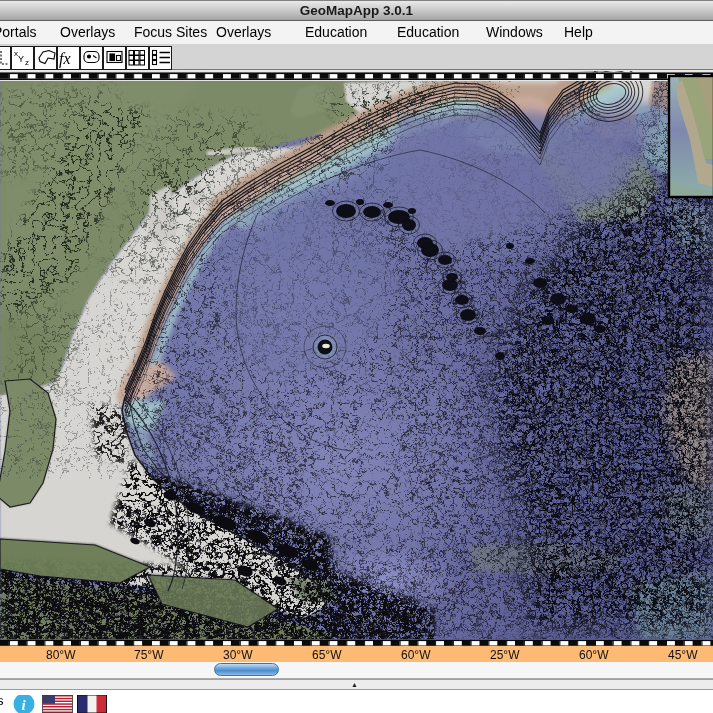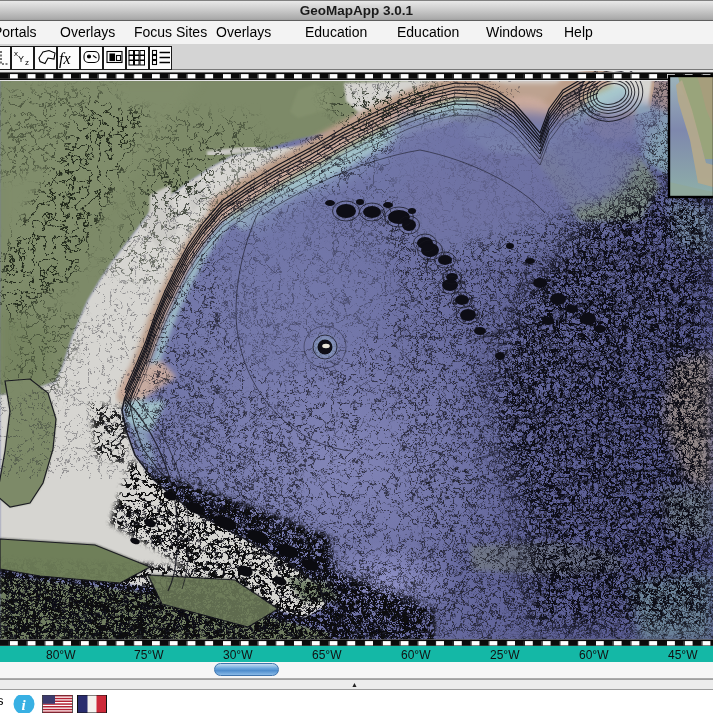--- a/index.html
+++ b/index.html
@@ -7,21 +7,21 @@
   #titlebar{left:0;top:0;width:713px;height:21px;
     background:linear-gradient(#e9e9e9,#cfcfcf 40%,#adadad 90%,#a0a0a0);
     border-top:1px solid #818181;border-bottom:1px solid #5e5e5e;box-sizing:border-box;
     text-align:center;font-size:13.5px;font-weight:bold;color:#1a1a1a;line-height:19px;}
   #menubar{left:0;top:21px;width:713px;height:23px;background:#f3f3f3;}
   #menubar span{position:absolute;top:3px;font-size:14px;color:#000;}
   #toolbar{left:0;top:44px;width:713px;height:26px;background:#d4d4d4;
     border-bottom:1px solid #777;box-sizing:border-box;
     box-shadow:0 2px 0 #e8e8e8, 0 3px 0 #888;}
   .tb{position:absolute;top:2px;width:21px;height:22px;background:#fdfdfd;border:1px solid #1a1a1a;}
-  #labels{left:0;top:646px;width:713px;height:16px;background:#14b8a6;}
+  #labels{left:0;top:646px;width:713px;height:16px;background:#fdba74;}
   #labels span{position:absolute;top:2px;font-size:12px;color:#111;}
   #scrollzone{left:0;top:662px;width:713px;height:17px;background:#f6f6f6;
     border-bottom:1px solid #ababab;box-sizing:border-box;}
   #thumb{left:214px;top:663px;width:65px;height:13px;border-radius:6.5px;
     background:linear-gradient(#c6def2,#6aa5dc 40%,#4e8ccc 60%,#8abbe8);
     border:1px solid #3f74ad;box-sizing:border-box;}
   #divider{left:0;top:679px;width:713px;height:11px;background:#ececec;
     border-top:1px solid #a0a0a0;border-bottom:1px solid #9c9c9c;box-sizing:border-box;}
   #bottomrow{left:0;top:690px;width:713px;height:23px;background:#fff;}
 </style></head><body>

